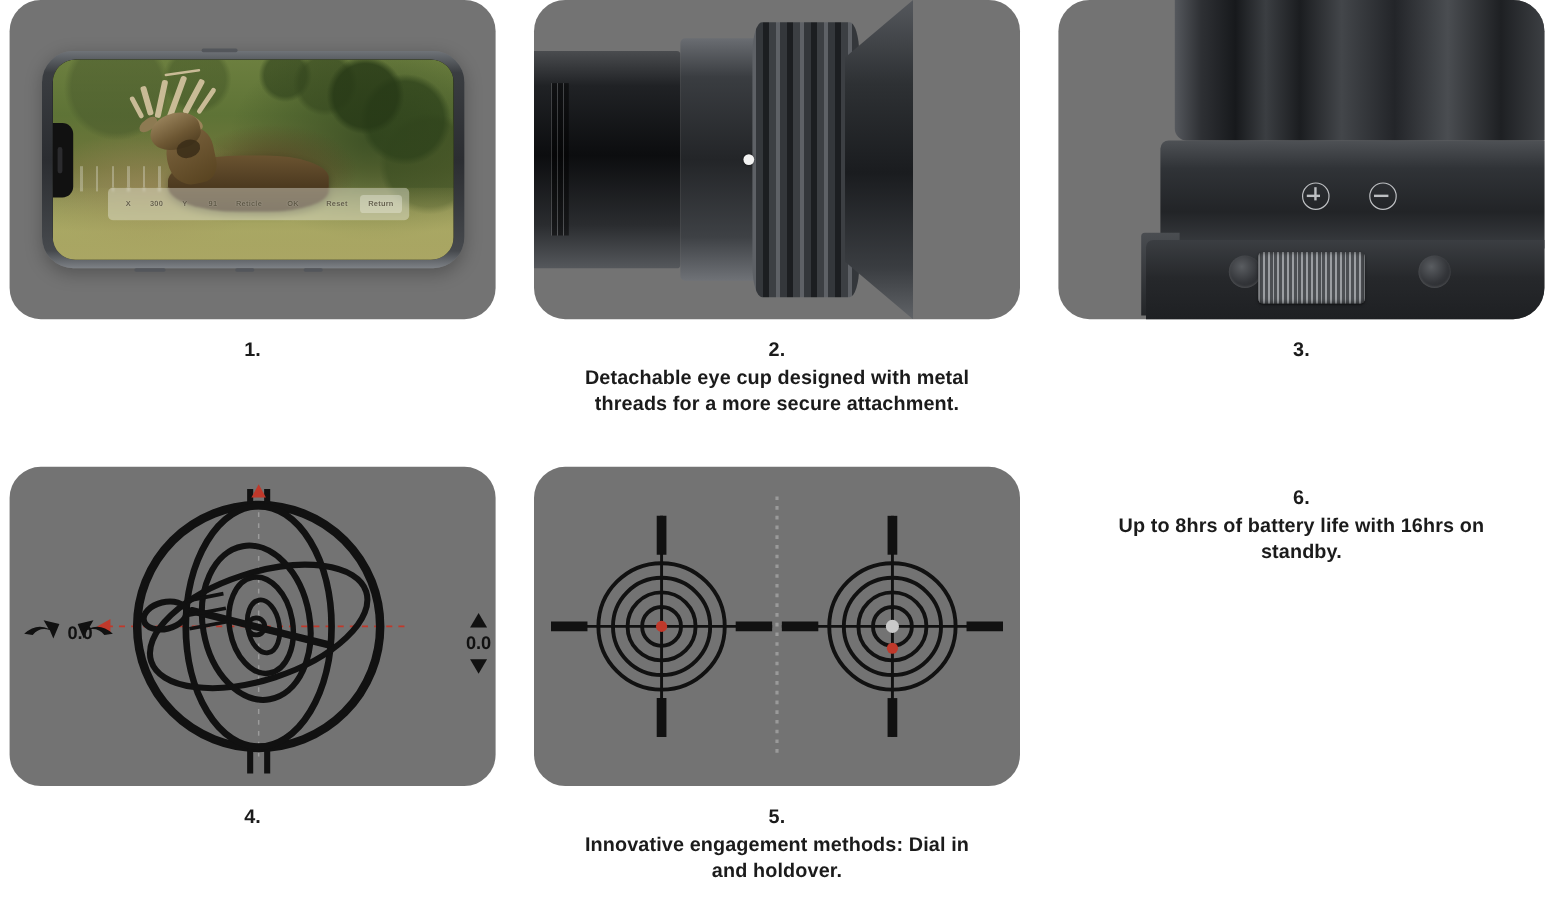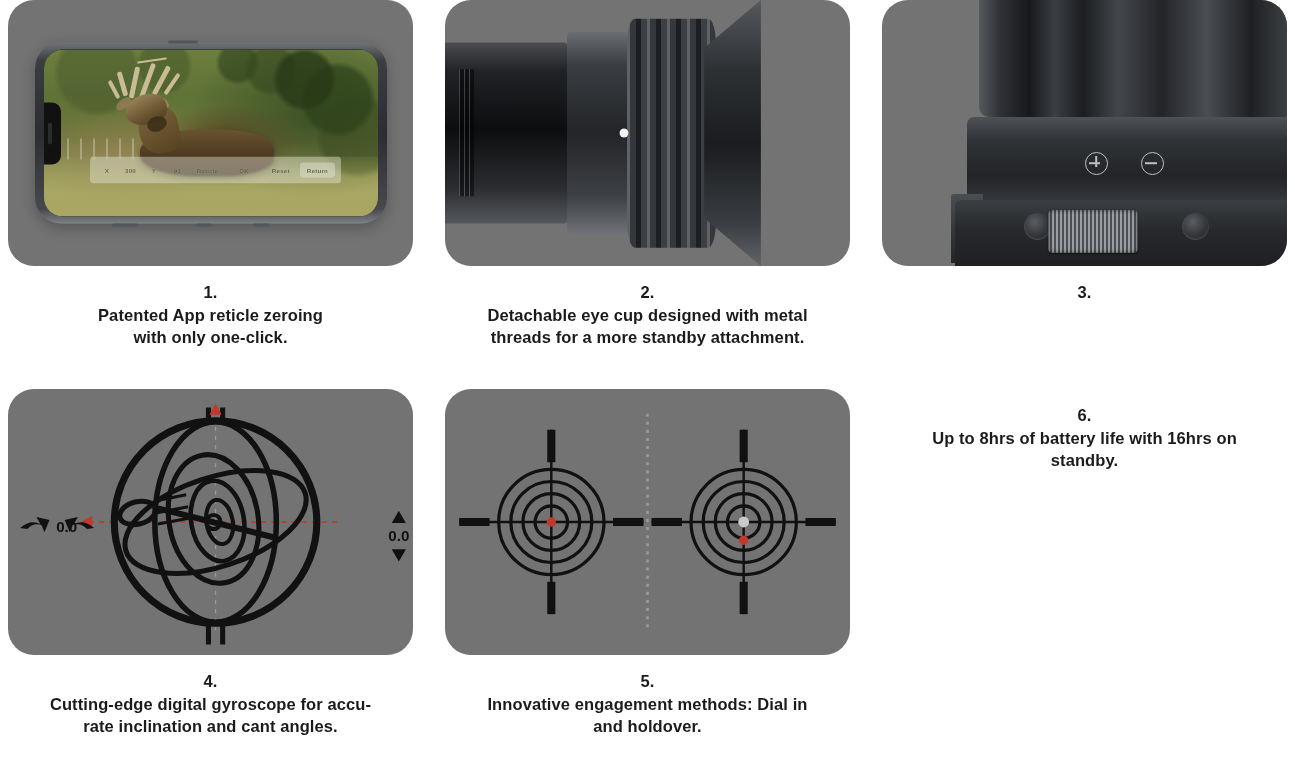--- a/index.html
+++ b/index.html
@@ -459,38 +459,37 @@
             <span class="tb-item val">91</span>
             <span class="tb-item">Reticle</span>
             <span class="tb-item">OK</span>
             <span class="tb-item">Reset</span>
             <span class="tb-item last">Return</span>
           </div>
           <div class="notch"></div>
         </div>
       </div>
     </div>
-    <div class="caption"><span class="num">1.</span><span>Patented App reticle zeroing
-with only one-click.</span></div>
+    <div class="caption"><span class="num">1.</span></div>
   </div>
 
   <div class="cell">
     <div class="panel">
       <div class="eyecup-wrap">
         <div class="tube">
           <div class="tube-rings"></div>
         </div>
         <div class="collar"></div>
         <div class="bellows"></div>
         <div class="cup-flare"></div>
         <div class="white-dot"></div>
       </div>
     </div>
     <div class="caption"><span class="num">2.</span><span>Detachable eye cup designed with metal
-threads for a more standby attachment.</span></div>
+threads for a more secure attachment.</span></div>
   </div>
 
   <div class="cell">
     <div class="panel">
       <div class="scope-obj"></div>
       <div class="scope-body"></div>
       <div class="rail"></div>
       <div class="scope-lower"></div>
       <div class="pm plus"></div>
       <div class="pm minus"></div>
@@ -538,22 +537,21 @@
 
         <path d="M12 137 q10 -9 20 -4 l-4 -7 13 3 -5 12 -3 -7 q-8 -3 -14 4 z" fill="#111"></path>
         <path d="M85 137 q-10 -9 -20 -4 l4 -7 -13 3 5 12 3 -7 q8 -3 14 4 z" fill="#111"></path>
         <text x="58" y="141" font-family="Liberation Sans, sans-serif" font-size="15" font-weight="700" text-anchor="middle" fill="#111">0.0</text>
 
         <polygon points="386,120 379,132 393,132" fill="#111"></polygon>
         <polygon points="386,170 379,158 393,158" fill="#111"></polygon>
         <text x="386" y="150" font-family="Liberation Sans, sans-serif" font-size="15" font-weight="700" text-anchor="middle" fill="#111">0.0</text>
       </svg>
     </div>
-    <div class="caption"><span class="num">4.</span><span>Cutting-edge digital gyroscope for accu-
-rate inclination and cant angles.</span></div>
+    <div class="caption"><span class="num">4.</span></div>
   </div>
 
   <div class="cell">
     <div class="panel">
       <svg class="svg-fill" viewBox="0 0 400 262">
 
         <line x1="200" y1="24" x2="200" y2="238" stroke="#9a9a9a" stroke-width="2.6" stroke-dasharray="3,5"></line>
 
         <g stroke="#111" fill="none">
           <circle cx="105" cy="131" r="52" stroke-width="3.2"></circle>

